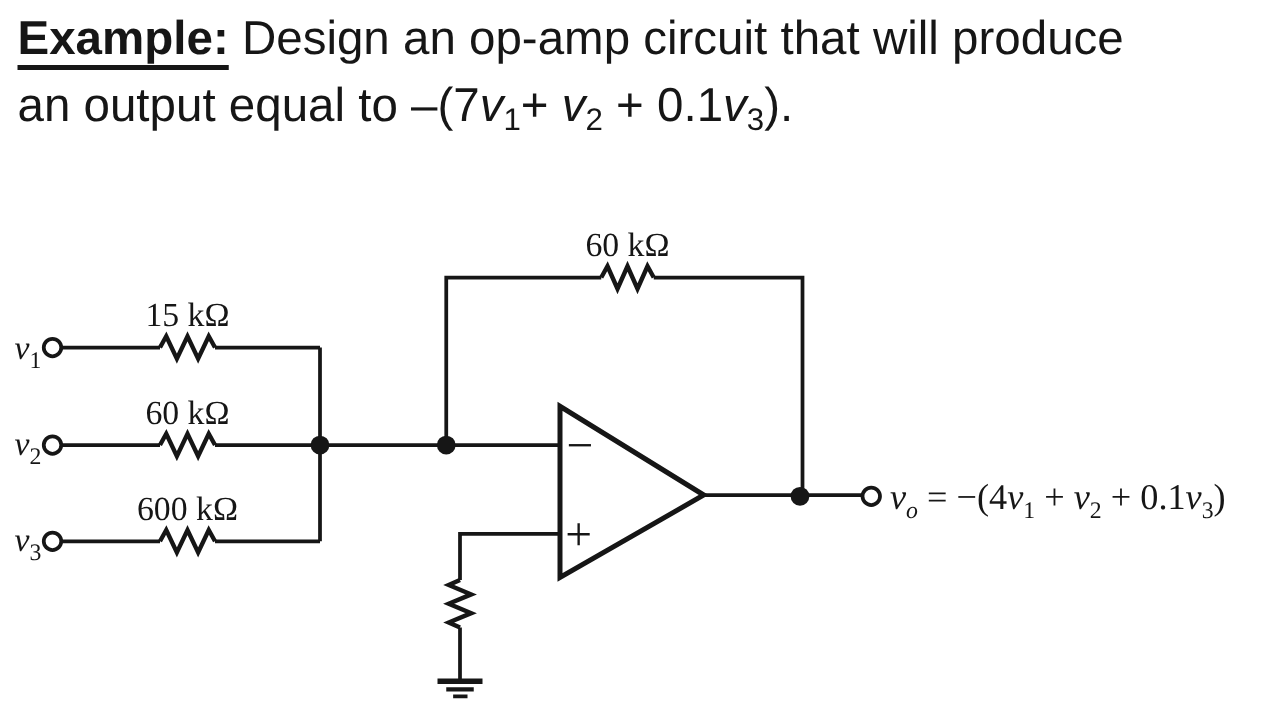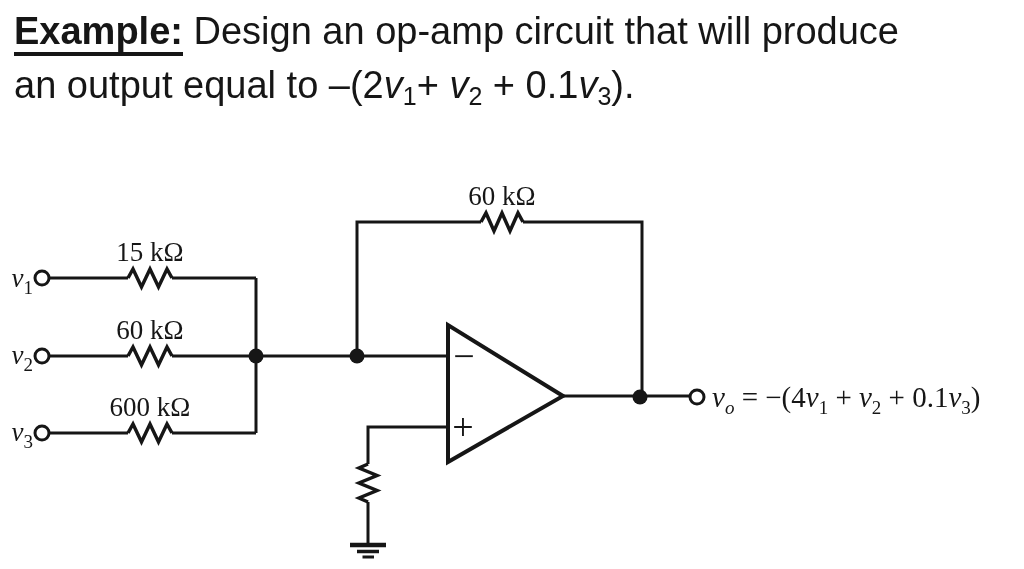--- a/index.html
+++ b/index.html
@@ -24,21 +24,21 @@
   .subs{font-size:19px;}
   .sign{font-size:38px;}
 </style>
 </head>
 <body>
 
 <div class="stage">
 
   <div class="title">
     <span class="bold-u">Example:</span><span> Design an op-amp circuit that will produce</span><br>
-    <span>an output equal to –(2</span><span class="it">v</span><span class="tsub">1</span><span>+ </span><span class="it">v</span><span class="tsub">2</span><span> + 0.1</span><span class="it">v</span><span class="tsub">3</span><span>).</span>
+    <span>an output equal to –(7</span><span class="it">v</span><span class="tsub">1</span><span>+ </span><span class="it">v</span><span class="tsub">2</span><span> + 0.1</span><span class="it">v</span><span class="tsub">3</span><span>).</span>
   </div>
 
   <svg class="circuit-svg" width="1024" height="569" viewBox="0 0 1024 569">
 
     <g>
       <path class="wire" d="M49,278 H128 M172,278 H256"></path>
       <path class="wire" d="M49,356 H128 M172,356 H448"></path>
       <path class="wire" d="M49,433 H128 M172,433 H256"></path>
       <path class="wire" d="M256,278 V433"></path>
     </g>

